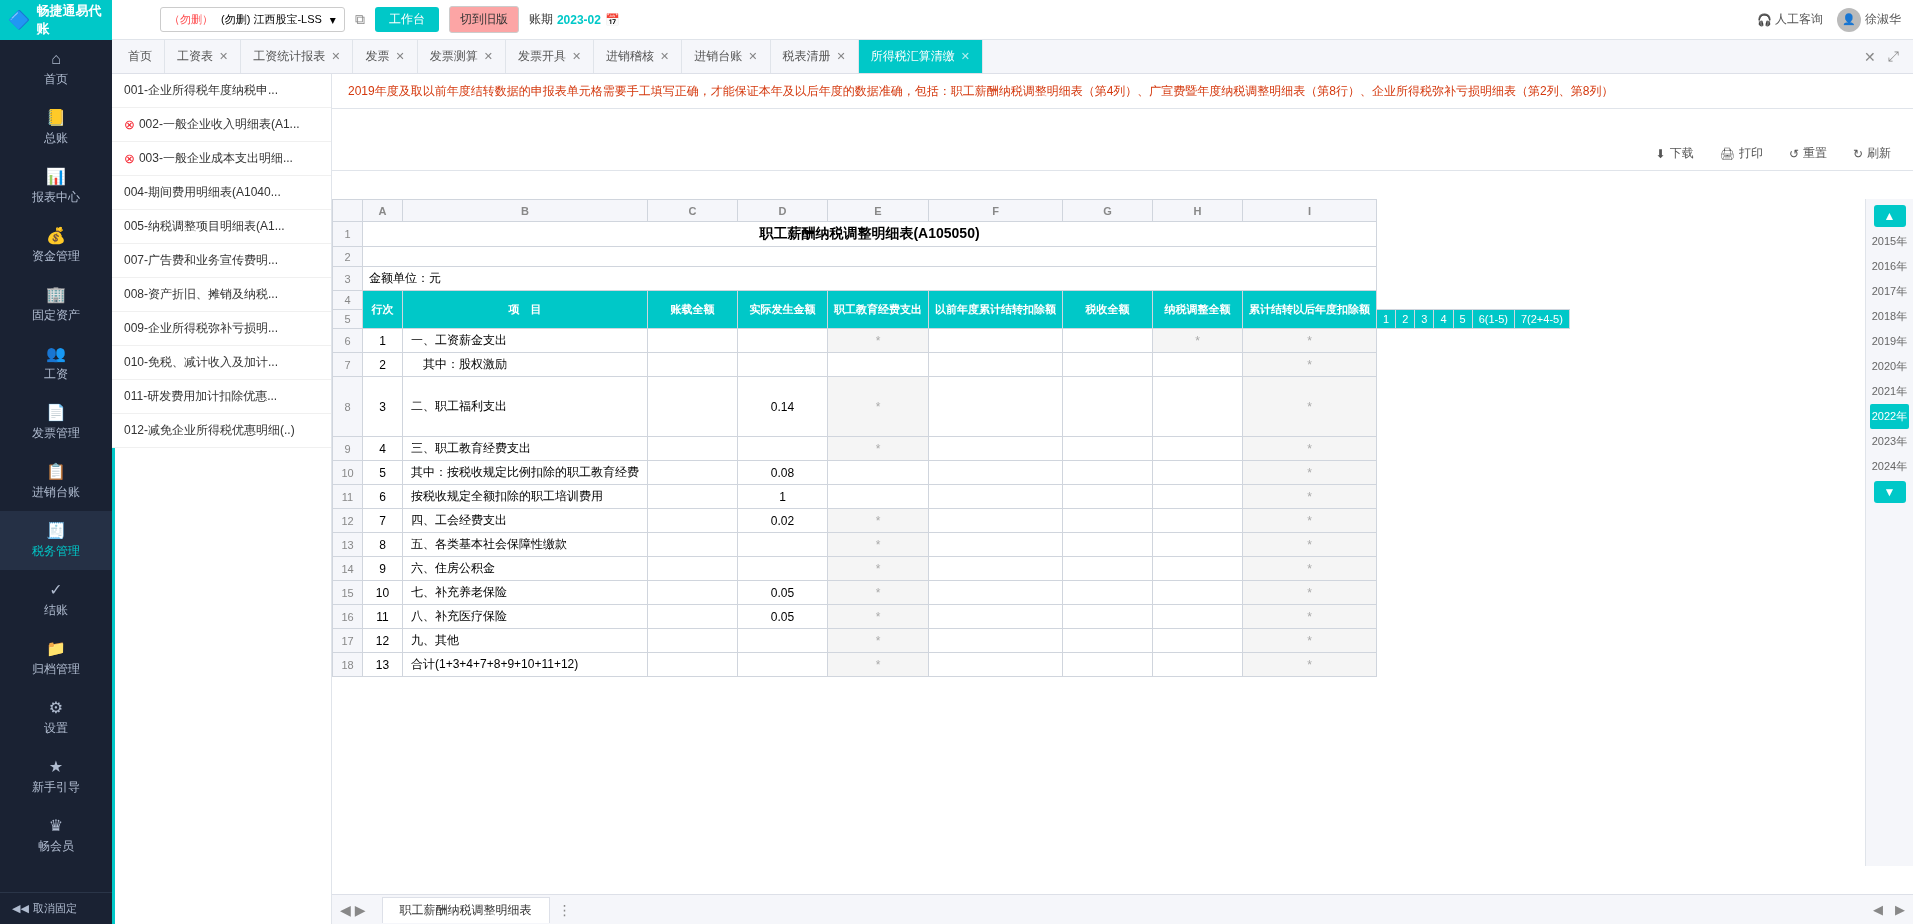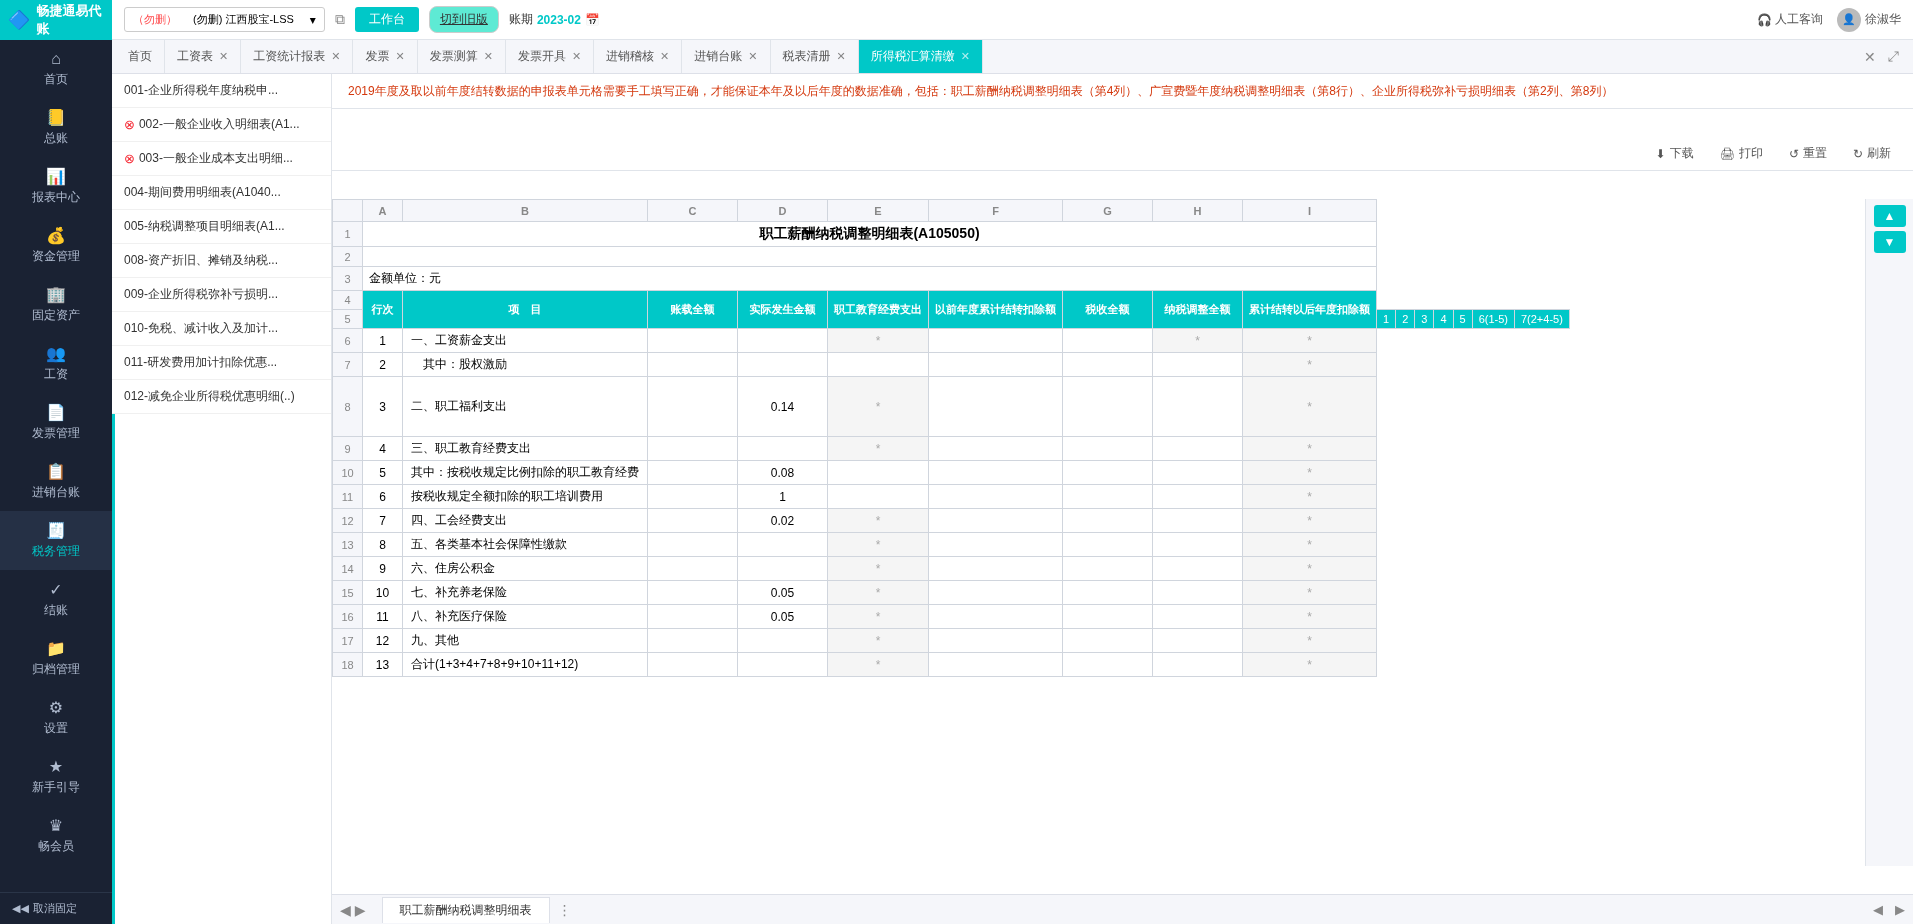--- a/index.html
+++ b/index.html
@@ -75,41 +75,41 @@
       flex-shrink: 0;
     }
     .company-select {
       display: flex;
       align-items: center;
       border: 1px solid #ccc;
       border-radius: 3px;
       padding: 4px 8px;
       font-size: 12px;
       cursor: pointer;
-      gap: 16px;
+      gap: 8px;
       min-width: 150px;
+      margin-left: 36px;
     }
     .btn-workbench {
       background: #00c8c8;
       color: #fff;
       border: none;
       border-radius: 3px;
       padding: 4px 14px;
       font-size: 12px;
       cursor: pointer;
     }
     .btn-old-version {
-      background: #5eead4;
+      background: #fca5a5;
       color: #333;
       border: 1px solid #ccc;
-      border-radius: 8px;
+      border-radius: 3px;
       padding: 4px 10px;
       font-size: 12px;
       cursor: pointer;
-      text-decoration: underline;
     }
     .top-bar-period {
       display: flex;
       align-items: center;
       gap: 4px;
       font-size: 12px;
       color: #333;
     }
     .top-bar-right {
       margin-left: auto;
@@ -526,20 +526,23 @@
             <span class="err-icon">⊗</span>
             <span>003-一般企业成本支出明细...</span>
           </div>
           <div class="left-panel-item">
             <span>004-期间费用明细表(A1040...</span>
           </div>
           <div class="left-panel-item">
             <span>005-纳税调整项目明细表(A1...</span>
           </div>
           <div class="left-panel-item">
+            <span>007-广告费和业务宣传费明...</span>
+          </div>
+          <div class="left-panel-item">
             <span>008-资产折旧、摊销及纳税...</span>
           </div>
           <div class="left-panel-item">
             <span>009-企业所得税弥补亏损明...</span>
           </div>
           <div class="left-panel-item">
             <span>010-免税、减计收入及加计...</span>
           </div>
           <div class="left-panel-item">
             <span>011-研发费用加计扣除优惠...</span>
@@ -786,20 +789,32 @@
                   <td class="cell-center" style="background:#fff;"></td>
                   <td class="cell-center" style="background:#fff;"></td>
                   <td class="cell-center" style="background:#f5f5f5;"><span style="color:#aaa">*</span></td>
                 </tr>
               </tbody>
           </table>
         </div>
 
         <div class="year-sidebar">
           <div class="year-nav-btn">▲</div>
+          <div id="year-items">
+              <div class="year-item">2015年</div>
+              <div class="year-item">2016年</div>
+              <div class="year-item">2017年</div>
+              <div class="year-item">2018年</div>
+              <div class="year-item">2019年</div>
+              <div class="year-item">2020年</div>
+              <div class="year-item">2021年</div>
+              <div class="year-item active">2022年</div>
+              <div class="year-item">2023年</div>
+              <div class="year-item">2024年</div>
+            </div>
           <div class="year-nav-btn">▼</div>
         </div>
       </div>
 
       <div class="bottom-bar">
         <div class="sheet-nav">
           <span>◀</span>
           <span>▶</span>
         </div>
         <div class="bottom-tab">职工薪酬纳税调整明细表</div>

